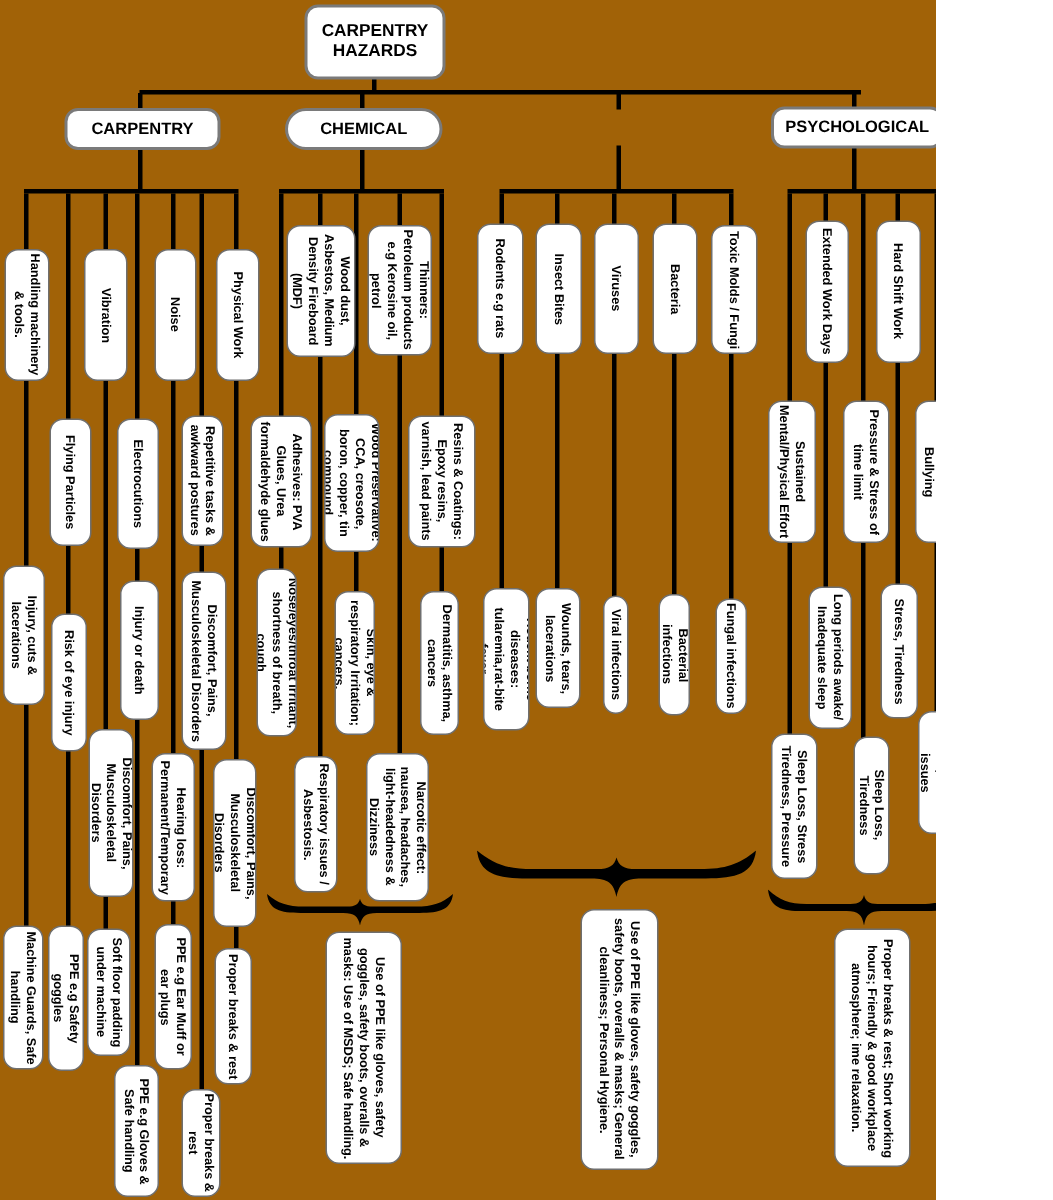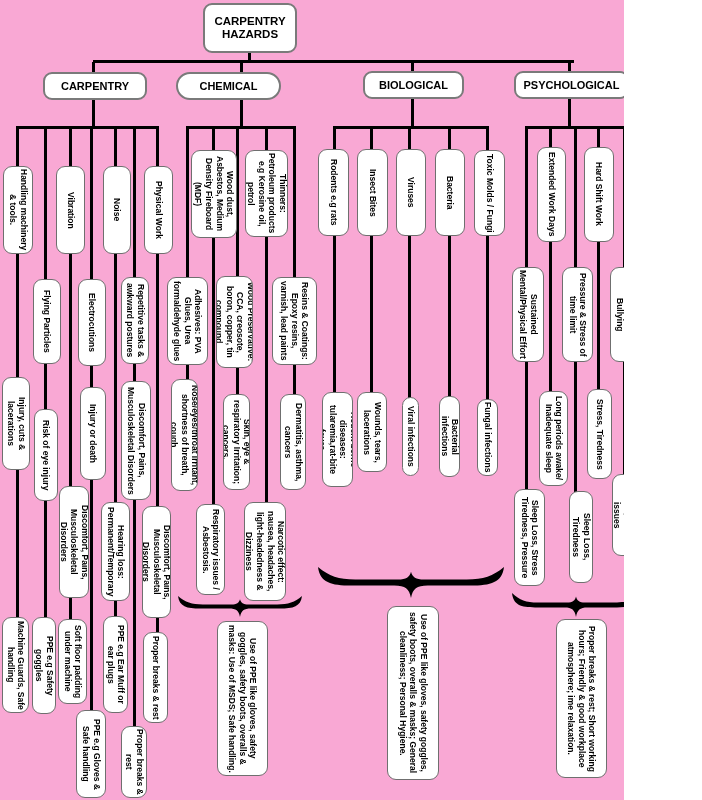--- a/index.html
+++ b/index.html
@@ -1,16 +1,16 @@
 <!DOCTYPE html>
 <html><head>
 <meta charset="utf-8">
 <style>
   html,body{margin:0;padding:0;background:#fff;}
-  #canvas{position:relative;width:624px;height:800px;background:#f9a8d4;overflow:hidden;
+  #canvas{position:relative;width:624px;height:800px;background:#a16207;overflow:hidden;
           font-family:"Liberation Sans",sans-serif;}
   .line{position:absolute;background:#000;z-index:1;}
   .hnode{position:absolute;box-sizing:border-box;background:#fff;border:2px solid #7a7a7a;
          border-radius:9px;display:flex;align-items:center;justify-content:center;
          text-align:center;font:bold 11px/1.15 "Liberation Sans",sans-serif;color:#000;
          z-index:2;padding:2px;}
   .vnode{position:absolute;box-sizing:border-box;background:#fff;border:1.6px solid #6f6f6f;
          border-radius:9px;writing-mode:vertical-rl;display:flex;align-items:center;
          justify-content:center;text-align:center;
          font:bold 8.5px/1.25 "Liberation Sans",sans-serif;color:#000;z-index:2;
@@ -85,22 +85,21 @@
         <path d="M0,0 C1,10 7,12 18,12 L41,12 C47,12 49,14 50,20 C51,14 53,12 59,12 L82,12 C93,12 99,10 100,0 C94,6 89,8 80,8 L57,8 C52.5,8 50.8,6.5 50,3 C49.2,6.5 47.5,8 43,8 L20,8 C11,8 6,6 0,0 Z" fill="#000"></path>
       </svg>
     </div>
     <div class="brace" style="left: 512px; top: 593px; width: 128px; height: 24px;">
       <svg preserveAspectRatio="none" viewBox="0 0 100 20">
         <path d="M0,0 C1,10 7,12 18,12 L41,12 C47,12 49,14 50,20 C51,14 53,12 59,12 L82,12 C93,12 99,10 100,0 C94,6 89,8 80,8 L57,8 C52.5,8 50.8,6.5 50,3 C49.2,6.5 47.5,8 43,8 L20,8 C11,8 6,6 0,0 Z" fill="#000"></path>
       </svg>
     </div>
     <div class="hnode" style="left: 203px; top: 3px; width: 94px; height: 50px; font-size: 11.5px;">CARPENTRY HAZARDS</div>
     <div class="hnode" style="left: 43px; top: 72px; width: 104px; height: 28px;">CARPENTRY</div>
-    <div class="hnode" style="left: 176px; top: 72px; width: 105px; height: 28px; border-radius: 14px;">CHEMICAL</div>
-    <div class="hnode" style="left: 363px; top: 71px; width: 101px; height: 28px;">BIOLOGICAL</div>
+    <div class="hnode" style="left: 190px; top: 72px; width: 105px; height: 28px; border-radius: 14px;">CHEMICAL</div>
     <div class="hnode" style="left: 514px; top: 71px; width: 115px; height: 28px;">PSYCHOLOGICAL</div>
     <div class="vnode" style="left: 3px; top: 166px; width: 30px; height: 88px;">Handling machinery &amp; tools.</div>
     <div class="vnode" style="left: 56px; top: 166px; width: 29px; height: 88px;">Vibration</div>
     <div class="vnode" style="left: 103px; top: 166px; width: 28px; height: 88px;">Noise</div>
     <div class="vnode" style="left: 144px; top: 166px; width: 29px; height: 88px;">Physical Work</div>
     <div class="vnode" style="left: 33px; top: 279px; width: 28px; height: 85px;">Flying Particles</div>
     <div class="vnode" style="left: 78px; top: 279px; width: 28px; height: 87px;">Electrocutions</div>
     <div class="vnode" style="left: 121px; top: 277px; width: 28px; height: 87px;">Repetitive tasks &amp; awkward postures</div>
     <div class="vnode" style="left: 2px; top: 377px; width: 28px; height: 93px;">Injury, cuts &amp; lacerations</div>
     <div class="vnode" style="left: 34px; top: 409px; width: 24px; height: 92px;">Risk of eye injury</div>

